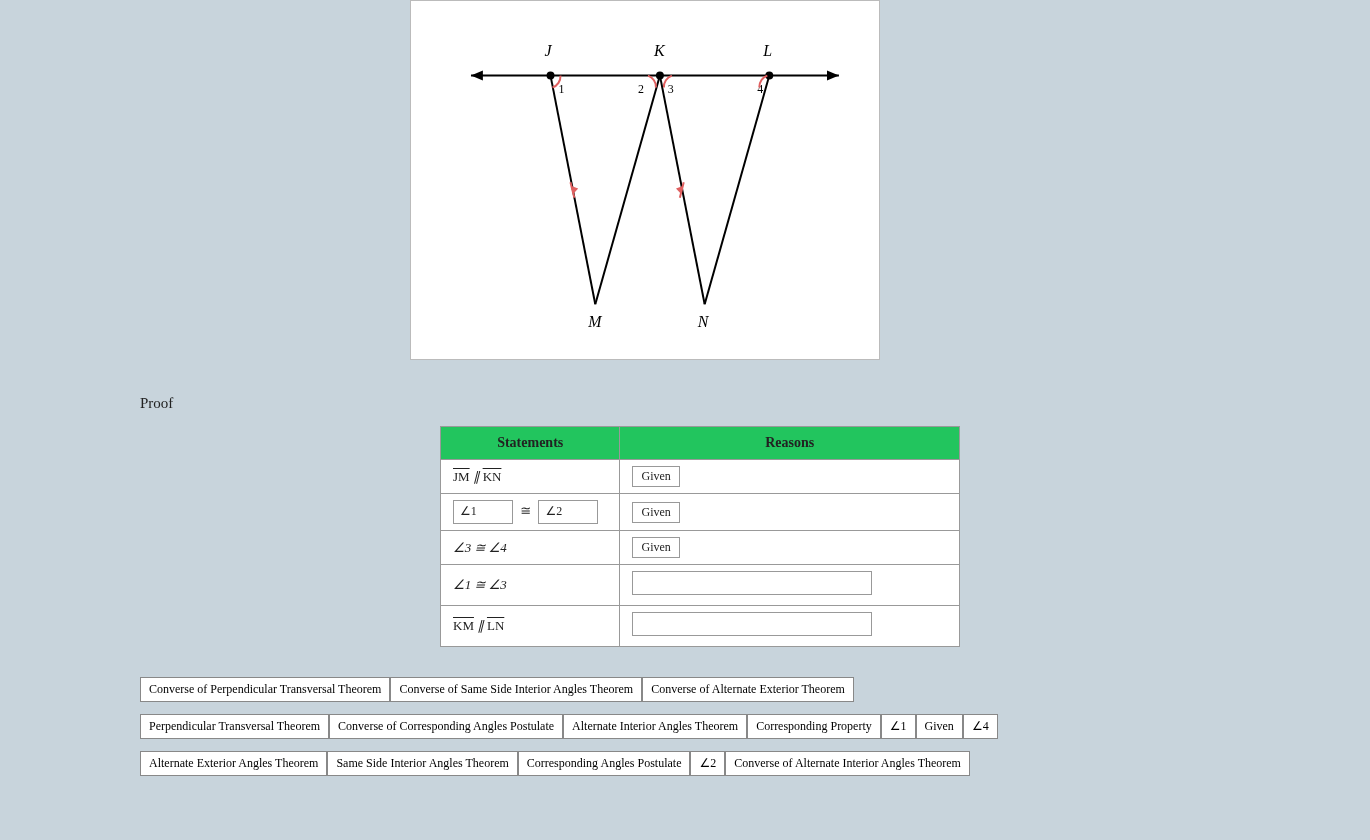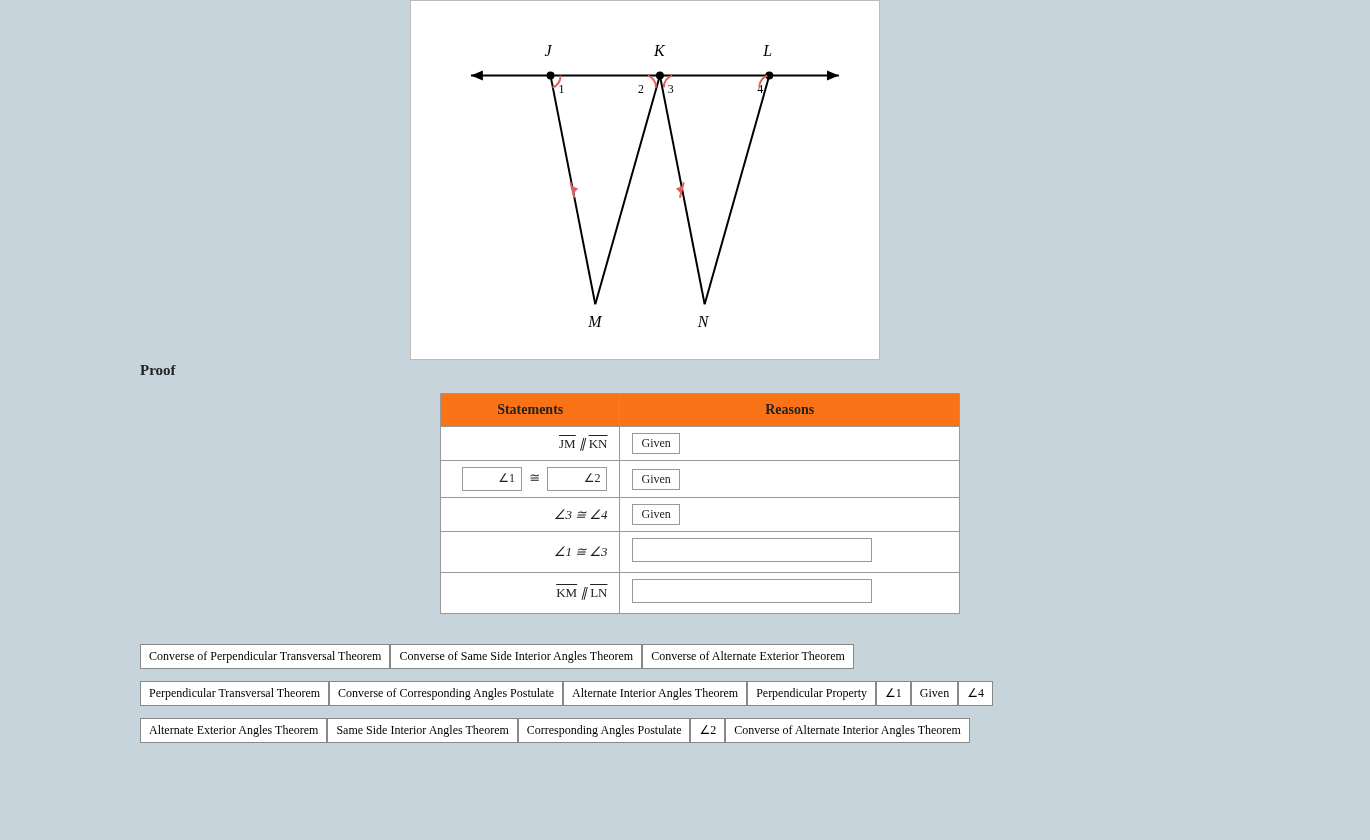--- a/index.html
+++ b/index.html
@@ -31,23 +31,23 @@
       margin-left: 350px;
     }
 
     .diagram-svg {
       width: 100%;
       height: 100%;
     }
 
     
     .proof-label {
-      font-weight: bold;
+      font-weight: normal;
       font-size: 15px;
-      margin-top: 2px;
+      margin-top: 35px;
       margin-bottom: 14px;
       margin-left: 80px;
     }
 
     
     .proof-table-wrapper {
       margin-left: 380px;
       margin-bottom: 20px;
     }
 
@@ -56,34 +56,33 @@
       width: 520px;
       background: white;
     }
 
     .proof-table th {
       border: 1px solid #999;
       padding: 8px 16px;
       font-weight: bold;
       font-size: 14px;
       text-align: center;
-      background: #f97316;
+      background: #22c55e;
     }
 
     .proof-table td {
       border: 1px solid #999;
       padding: 6px 12px;
       vertical-align: middle;
       font-size: 13px;
     }
 
     .stmt-col {
       width: 180px;
       border-right: 1px solid #999;
-      text-align: right;
     }
 
     .reason-col {
       width: 340px;
     }
 
     .input-box {
       border: 1px solid #999;
       padding: 3px 6px;
       font-size: 12px;
@@ -292,21 +291,21 @@
   <div class="buttons-area">
     <div class="button-row">
       <button class="theorem-btn">Converse of Perpendicular Transversal Theorem</button>
       <button class="theorem-btn">Converse of Same Side Interior Angles Theorem</button>
       <button class="theorem-btn">Converse of Alternate Exterior Theorem</button>
     </div>
     <div class="button-row">
       <button class="theorem-btn">Perpendicular Transversal Theorem</button>
       <button class="theorem-btn">Converse of Corresponding Angles Postulate</button>
       <button class="theorem-btn">Alternate Interior Angles Theorem</button>
-      <button class="theorem-btn">Perpendicular Property</button>
+      <button class="theorem-btn">Corresponding Property</button>
       <button class="small-icon-btn">∠1</button>
       <button class="theorem-btn">Given</button>
       <button class="small-icon-btn">∠4</button>
     </div>
     <div class="button-row">
       <button class="theorem-btn">Alternate Exterior Angles Theorem</button>
       <button class="theorem-btn">Same Side Interior Angles Theorem</button>
       <button class="theorem-btn">Corresponding Angles Postulate</button>
       <button class="small-icon-btn">∠2</button>
       <button class="theorem-btn">Converse of Alternate Interior Angles Theorem</button>

